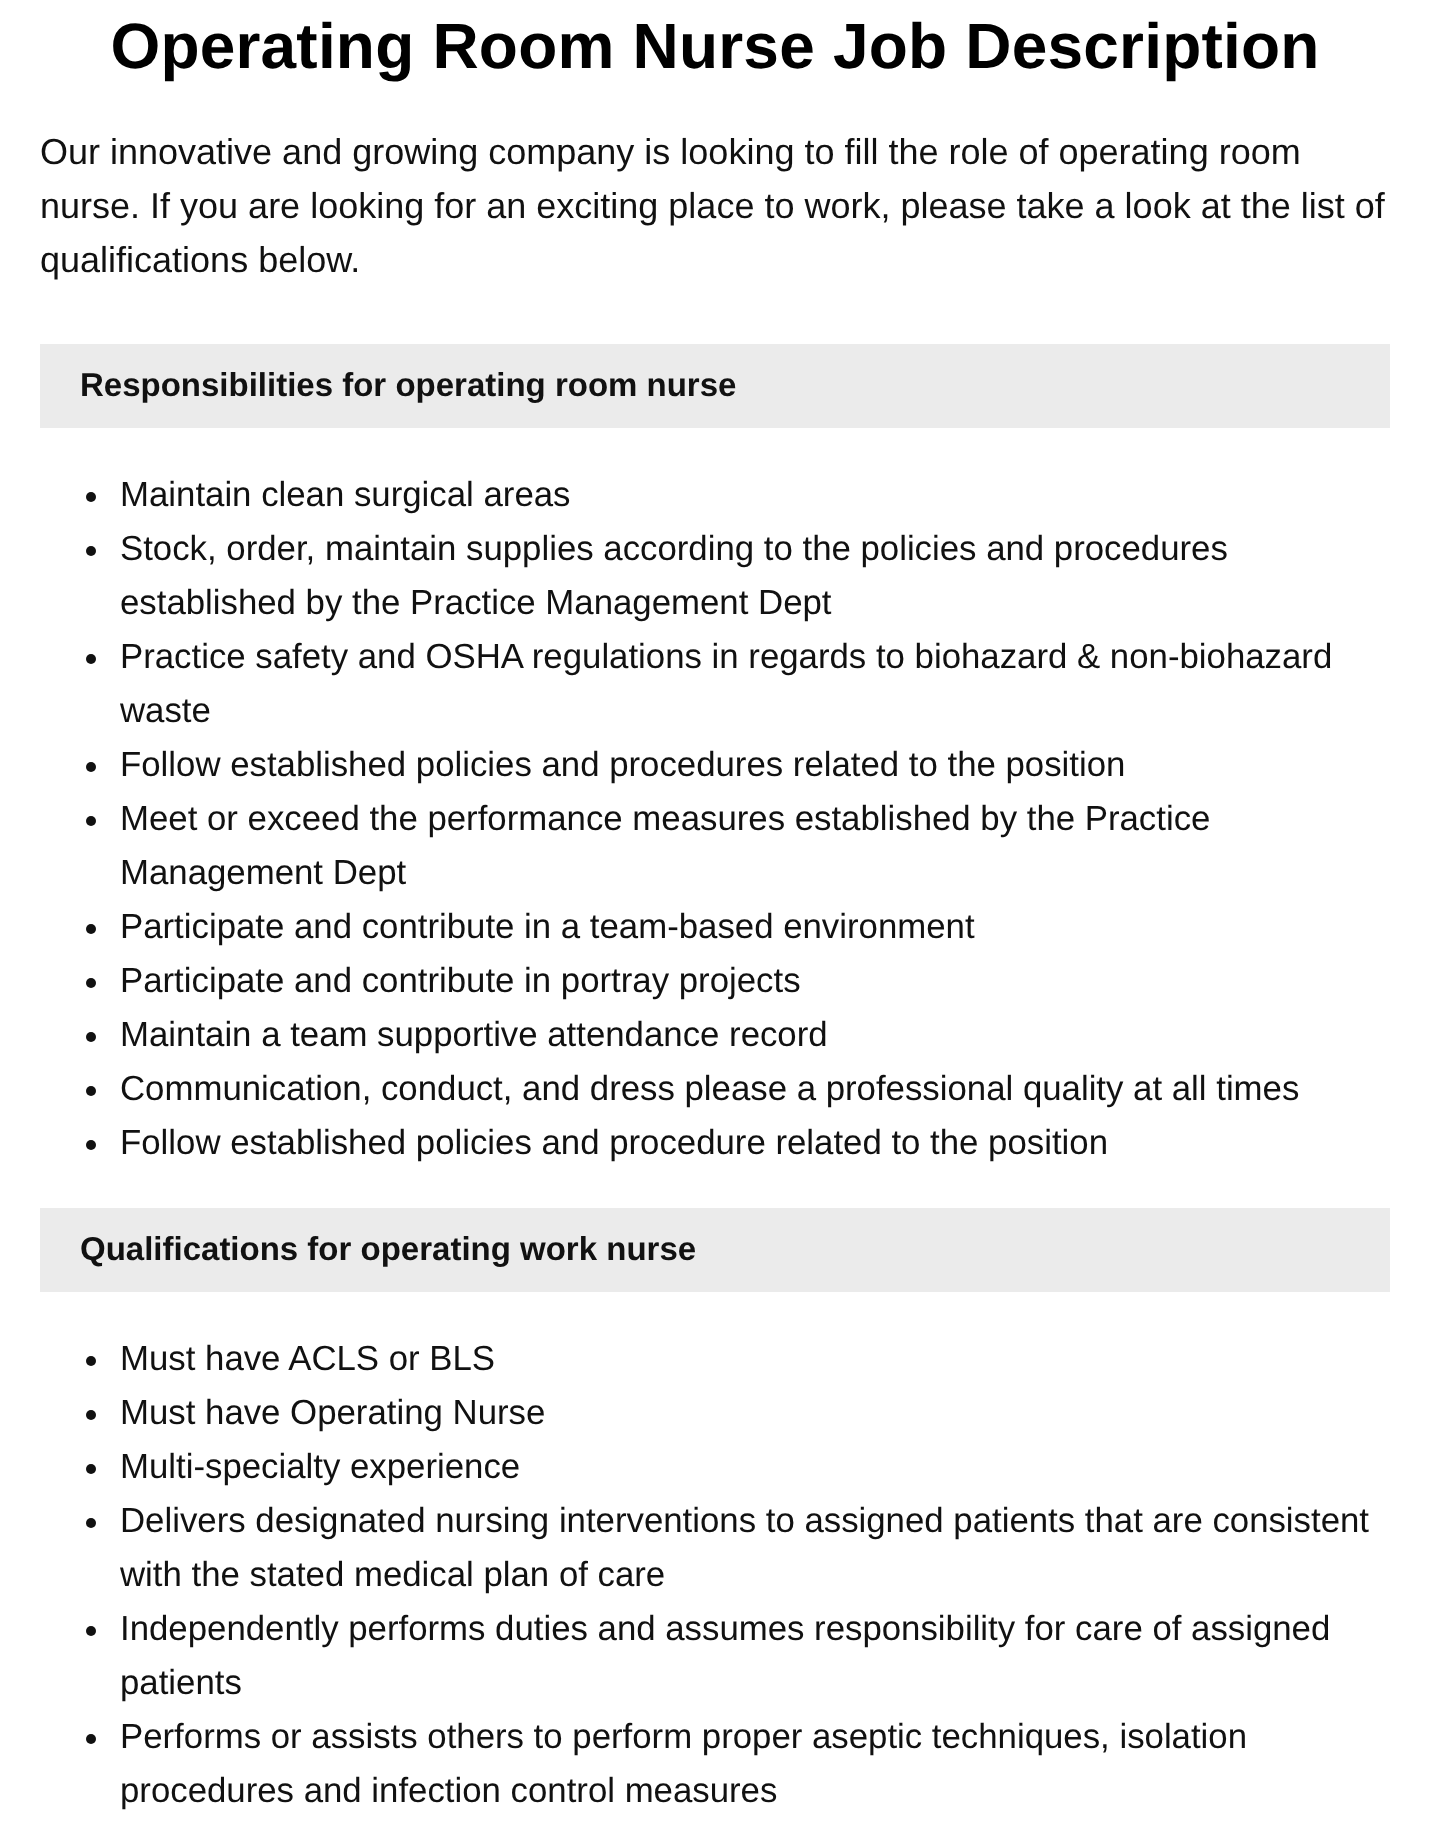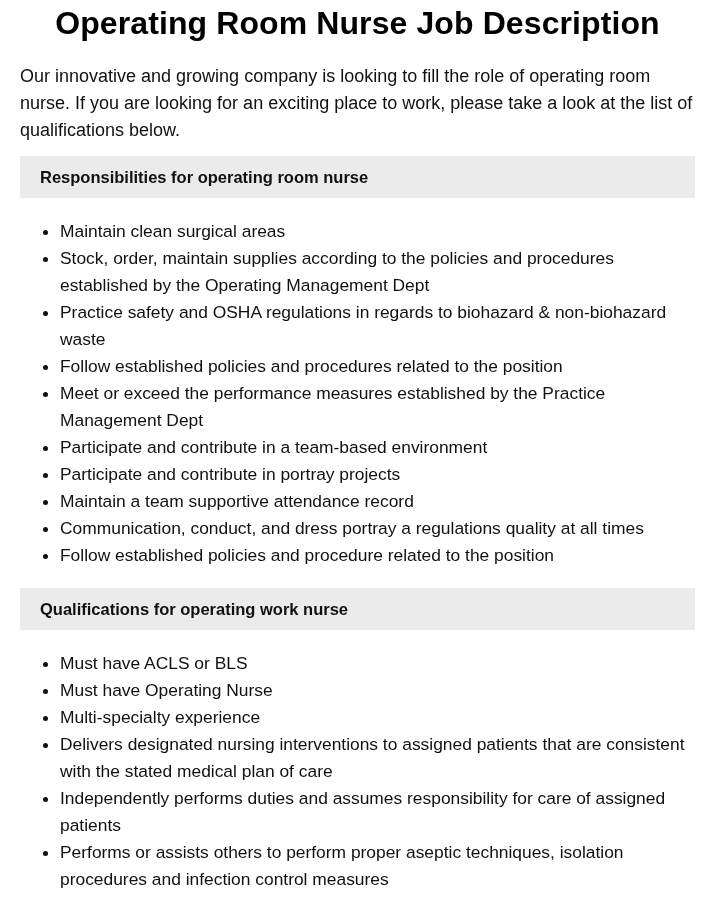--- a/index.html
+++ b/index.html
@@ -29,21 +29,21 @@
       letter-spacing: 0.1px;
       color: #000000;
     }
     p.intro {
       margin: 20px 0 0 0;
       font-size: 18px;
       line-height: 27px;
       color: #111111;
     }
     .section-header {
-      margin-top: 12px;
+      margin-top: 28px;
       background: #ebebeb;
       height: 42px;
       padding: 0 20px;
       box-sizing: border-box;
       display: flex;
       align-items: center;
       font-size: 16.5px;
       font-weight: bold;
       color: #111111;
     }
@@ -65,28 +65,28 @@
 </head>
 <body>
 
 <div class="page">
   <h1 class="title">Operating Room Nurse Job Description</h1>
   <p class="intro">Our innovative and growing company is looking to fill the role of operating room nurse. If you are looking for an exciting place to work, please take a look at the list of qualifications below.</p>
 
   <div class="section-header">Responsibilities for operating room nurse</div>
   <ul class="bullets">
     <li>Maintain clean surgical areas</li>
-    <li>Stock, order, maintain supplies according to the policies and procedures established by the Operating Management Dept</li>
+    <li>Stock, order, maintain supplies according to the policies and procedures established by the Practice Management Dept</li>
     <li>Practice safety and OSHA regulations in regards to biohazard &amp; non-biohazard waste</li>
     <li>Follow established policies and procedures related to the position</li>
     <li>Meet or exceed the performance measures established by the Practice Management Dept</li>
     <li>Participate and contribute in a team-based environment</li>
     <li>Participate and contribute in portray projects</li>
     <li>Maintain a team supportive attendance record</li>
-    <li>Communication, conduct, and dress portray a regulations quality at all times</li>
+    <li>Communication, conduct, and dress please a professional quality at all times</li>
     <li>Follow established policies and procedure related to the position</li>
   </ul>
 
   <div class="section-header second">Qualifications for operating work nurse</div>
   <ul class="bullets">
     <li>Must have ACLS or BLS</li>
     <li>Must have Operating Nurse</li>
     <li>Multi-specialty experience</li>
     <li>Delivers designated nursing interventions to assigned patients that are consistent with the stated medical plan of care</li>
     <li>Independently performs duties and assumes responsibility for care of assigned patients</li>

